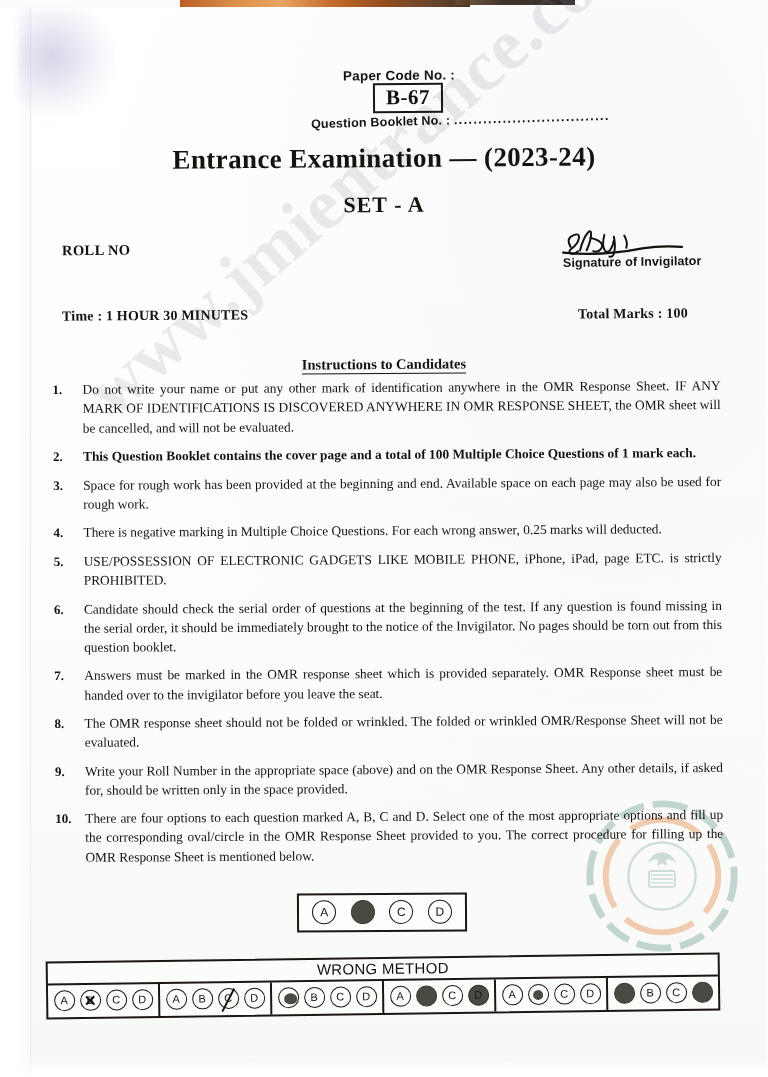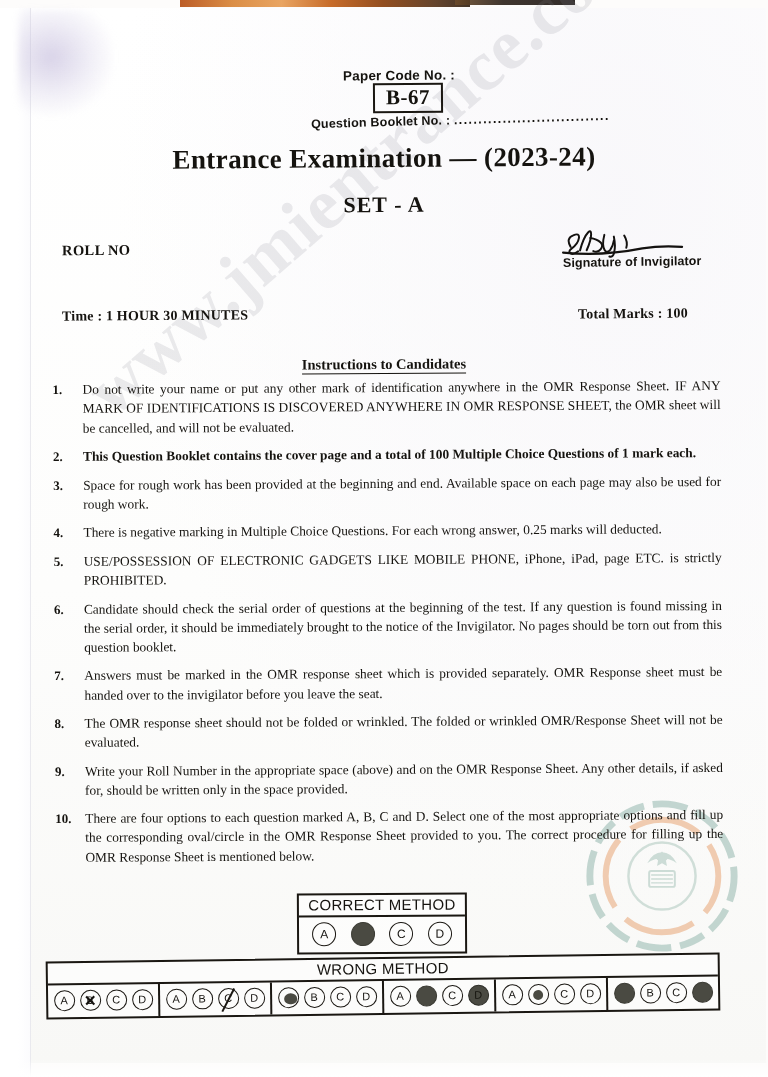--- a/index.html
+++ b/index.html
@@ -445,21 +445,20 @@
           <div class="instr-num">9.</div>
           <div class="instr-text">Write your Roll Number in the appropriate space (above) and on the OMR Response Sheet. Any other details, if asked for, should be written only in the space provided.</div>
         </div>
         <div class="instr-item">
           <div class="instr-num">10.</div>
           <div class="instr-text">There are four options to each question marked A, B, C and D. Select one of the most appropriate options and fill up the corresponding oval/circle in the OMR Response Sheet provided to you. The correct procedure for filling up the OMR Response Sheet is mentioned below.</div>
         </div>
       </div>
 
     <div class="correct-box">
-      <div class="correct-title">CORRECT METHOD</div>
       <div class="bubble-row" id="correct-bubbles">
           <div class="bub">A</div>
           <div class="bub filled">B</div>
           <div class="bub">C</div>
           <div class="bub">D</div>
         </div>
     </div>
 
     <div class="wrong-box">
       <div class="wrong-title">WRONG METHOD</div>

